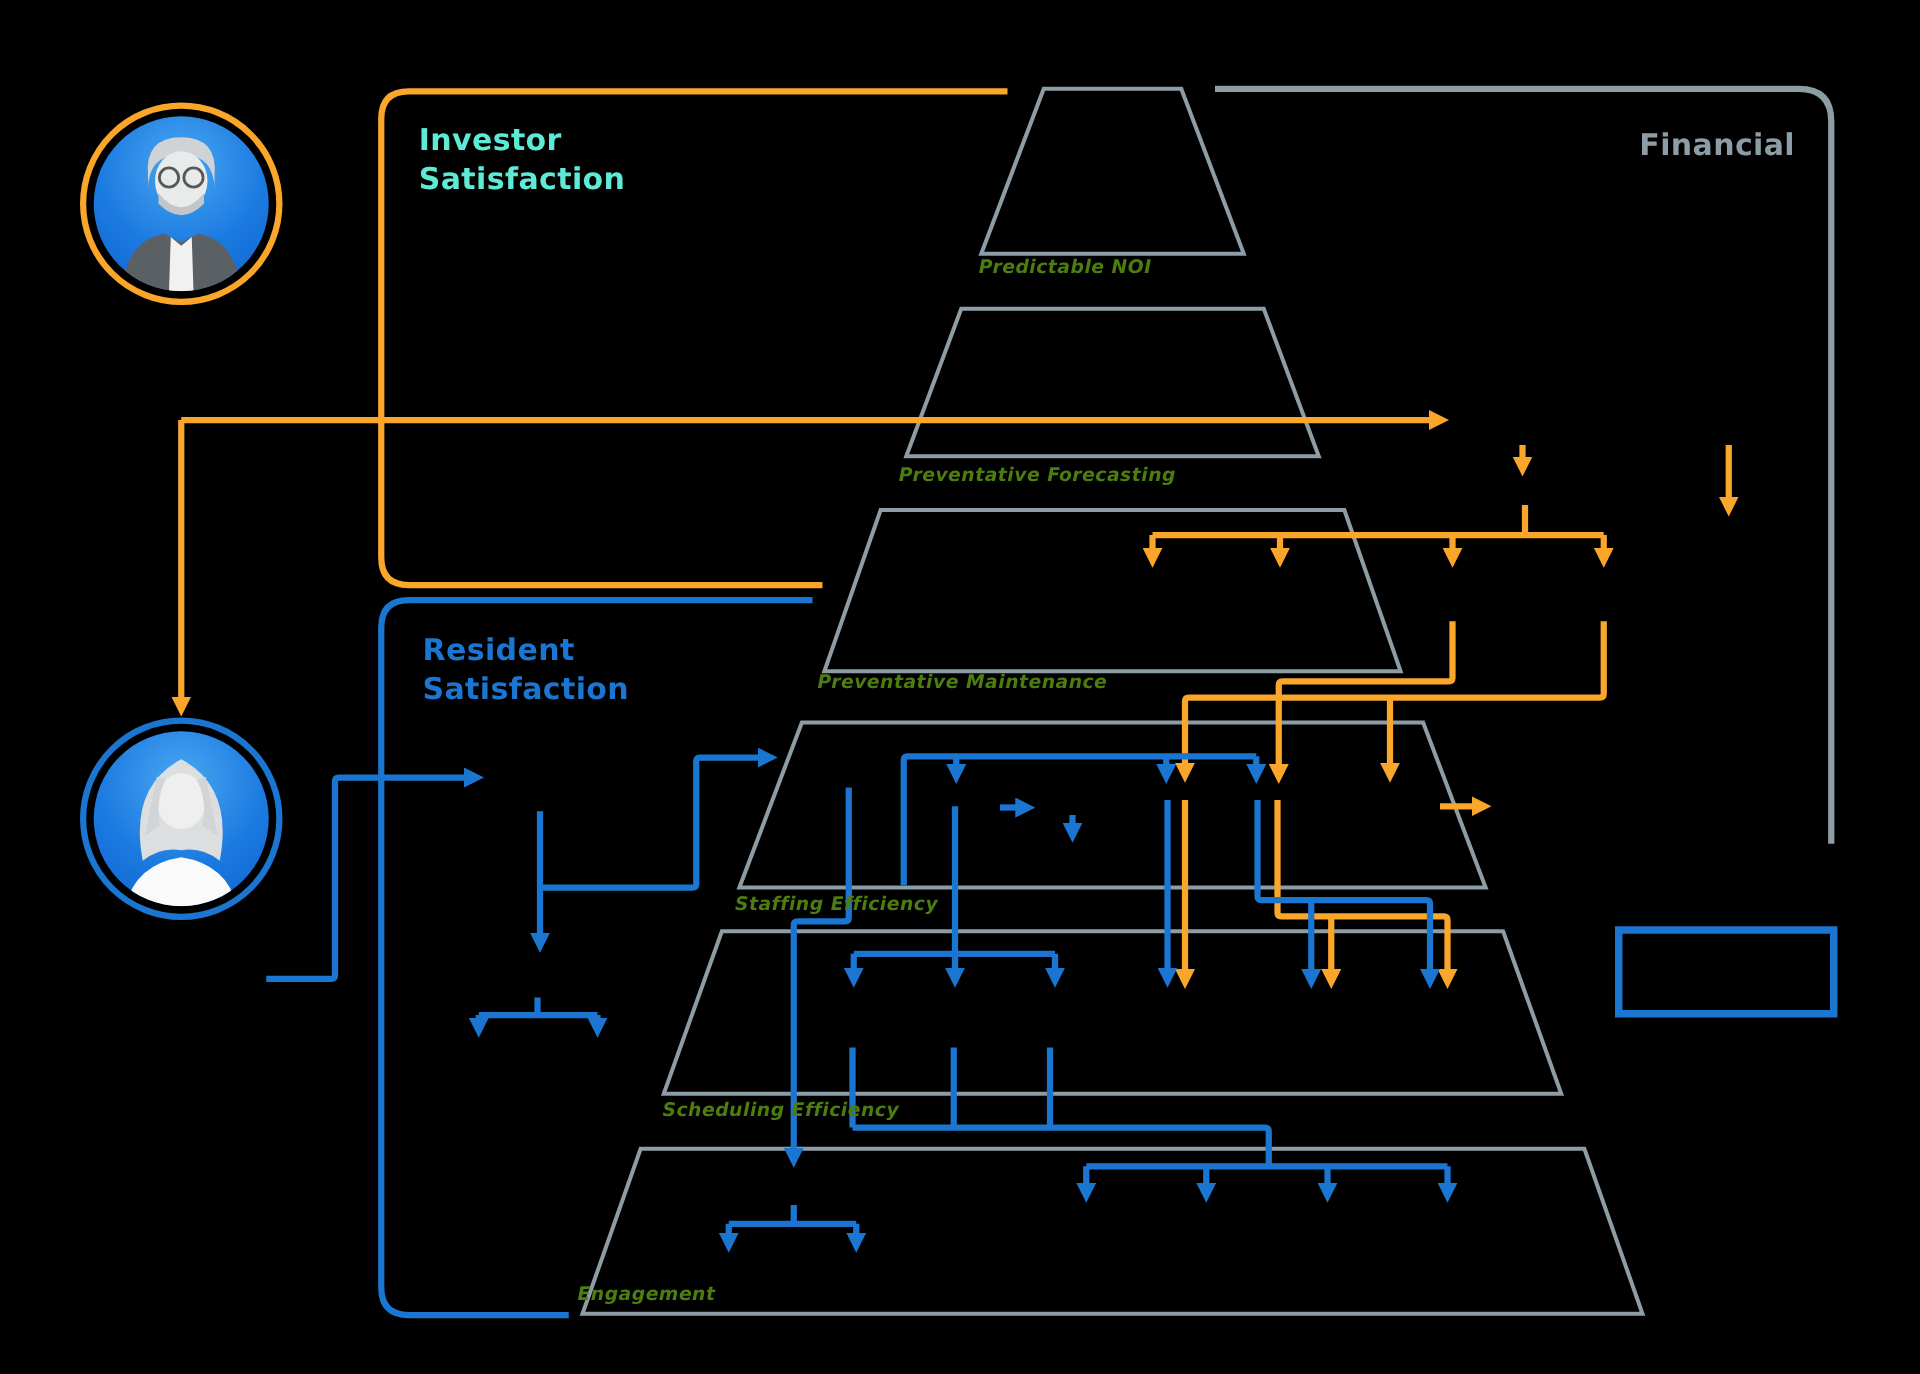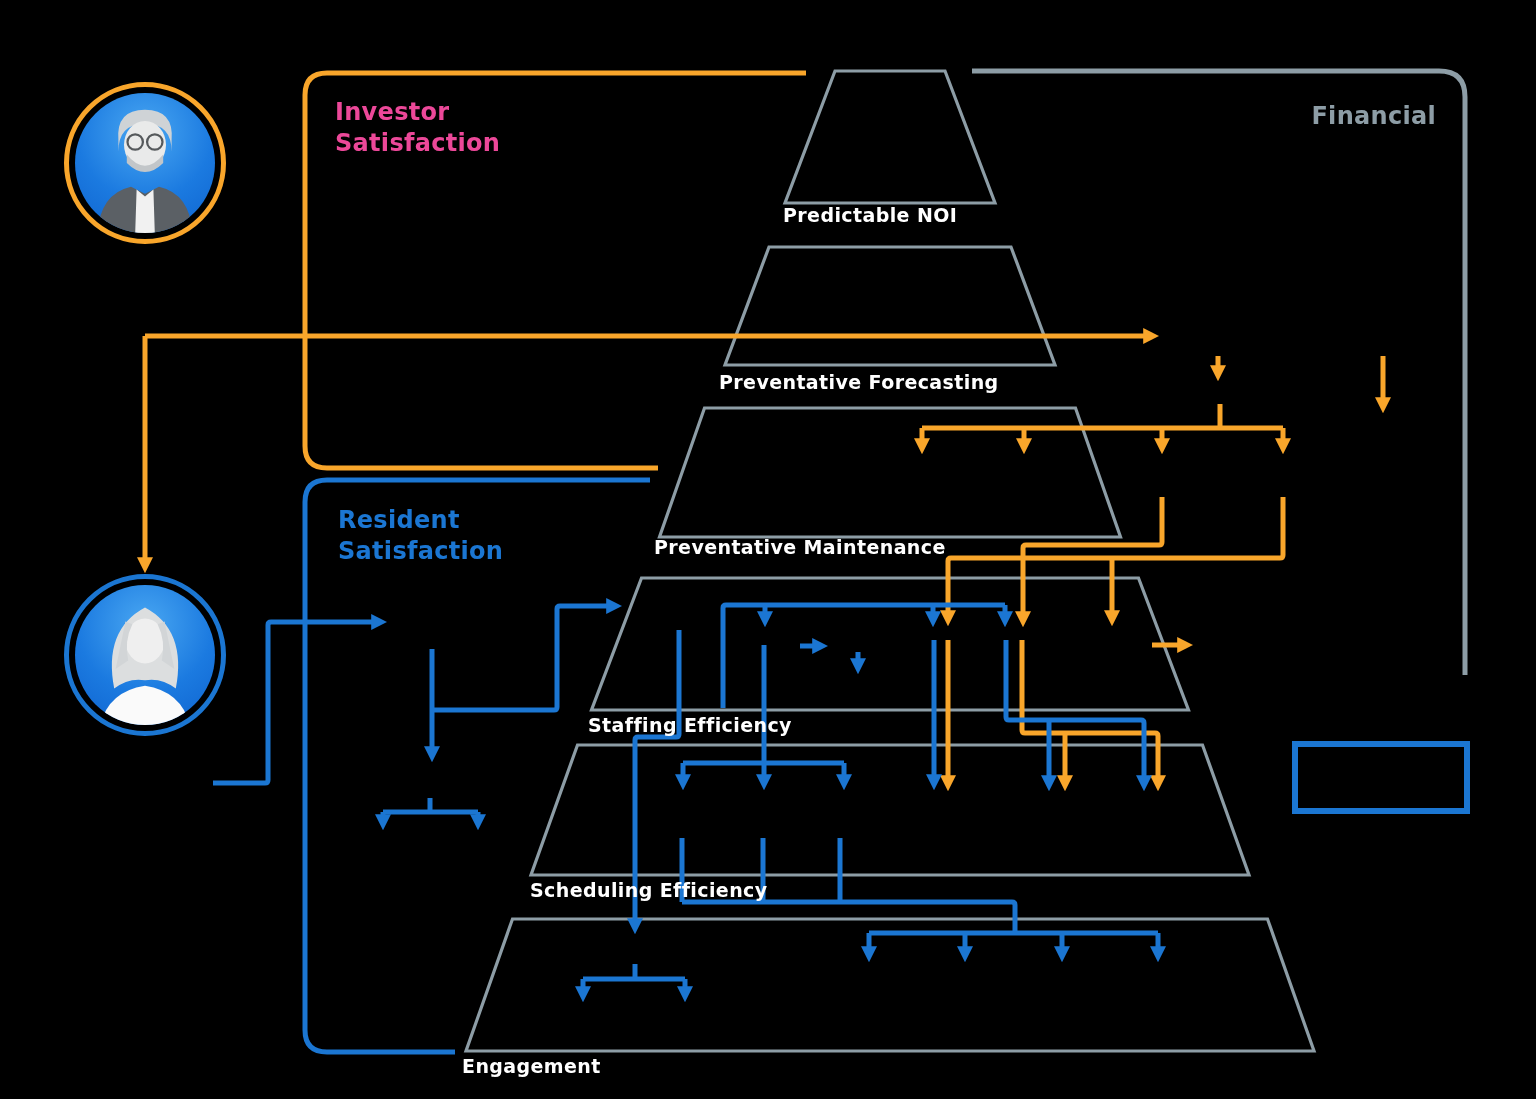--- a/index.html
+++ b/index.html
@@ -4,32 +4,32 @@
 <style>
   html,body{margin:0;padding:0;background:#000;}
   .stage{
     position:relative;width:1536px;height:1099px;background:#000;overflow:hidden;
     font-family:"DejaVu Sans","Liberation Sans",sans-serif;
   }
   .stage svg.diagram{position:absolute;left:0;top:0;}
   .big-title{
     position:absolute;font-weight:700;font-size:24px;line-height:31px;letter-spacing:.3px;width:220px;
   }
-  .title-investor{left:335px;top:97px;color:#ec4899;}
+  .title-investor{left:335px;top:97px;color:#5eead4;}
   .title-resident{left:338px;top:505px;color:#1B76D2;}
   .title-financial{left:1136px;top:101px;width:300px;text-align:right;color:#8D9DA6;}
   .lvl-label{
-    position:absolute;color:#ffffff;font-weight:700;font-size:19px;letter-spacing:.4px;white-space:nowrap;
+    position:absolute;color:#4d7c0f;font-weight:700;font-size:15px;letter-spacing:.4px;white-space:nowrap;font-style:italic;
   }
   .lbl-0{left:783px;top:204px;}
   .lbl-1{left:719px;top:371px;}
   .lbl-2{left:654px;top:536px;}
   .lbl-3{left:588px;top:714px;}
   .lbl-4{left:530px;top:879px;}
-  .lbl-5{left:462px;top:1055px;}
+  .lbl-5{left:462px;top:1026px;}
   .avatar{position:absolute;width:162px;height:162px;border-radius:50%;box-sizing:border-box;border:5px solid #F9A62B;}
   .avatar-resident{border-color:#1B76D2;}
   .avatar .photo{
     position:absolute;left:6px;top:6px;width:140px;height:140px;border-radius:50%;overflow:hidden;
     background:radial-gradient(circle at 50% 28%, #49a7f2 0%, #1b7ae0 55%, #0e63cf 100%);
   }
   .avatar .photo svg{display:block;width:100%;height:100%;}
   .av-investor{left:64px;top:82px;}
   .av-resident{left:64px;top:574px;}
 </style>

